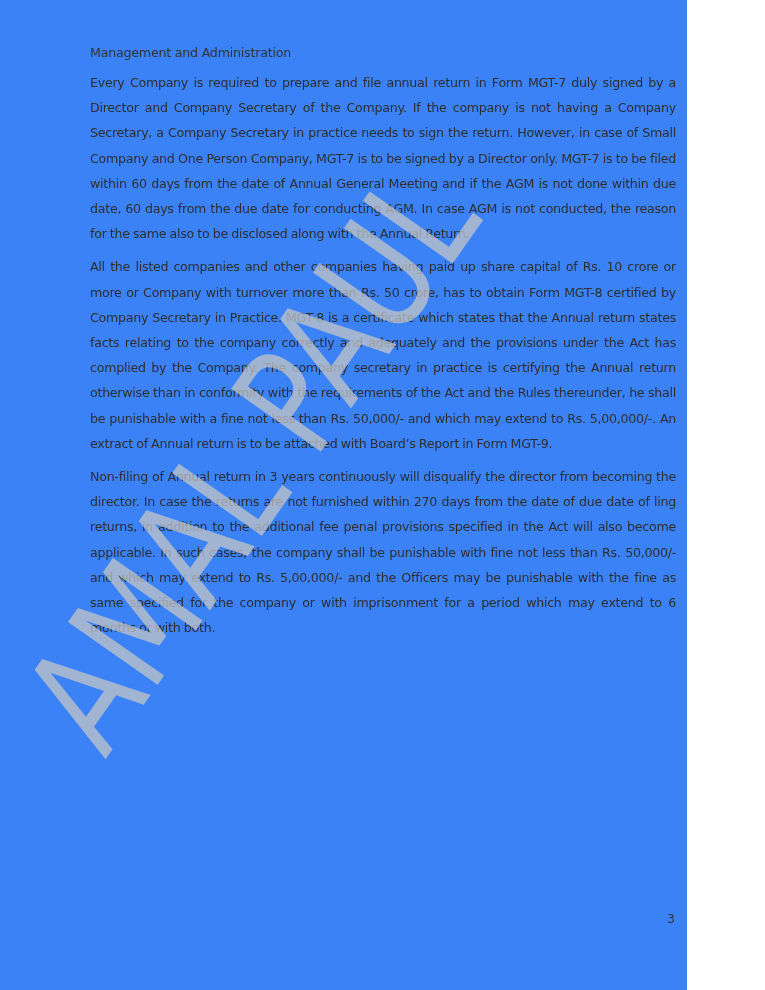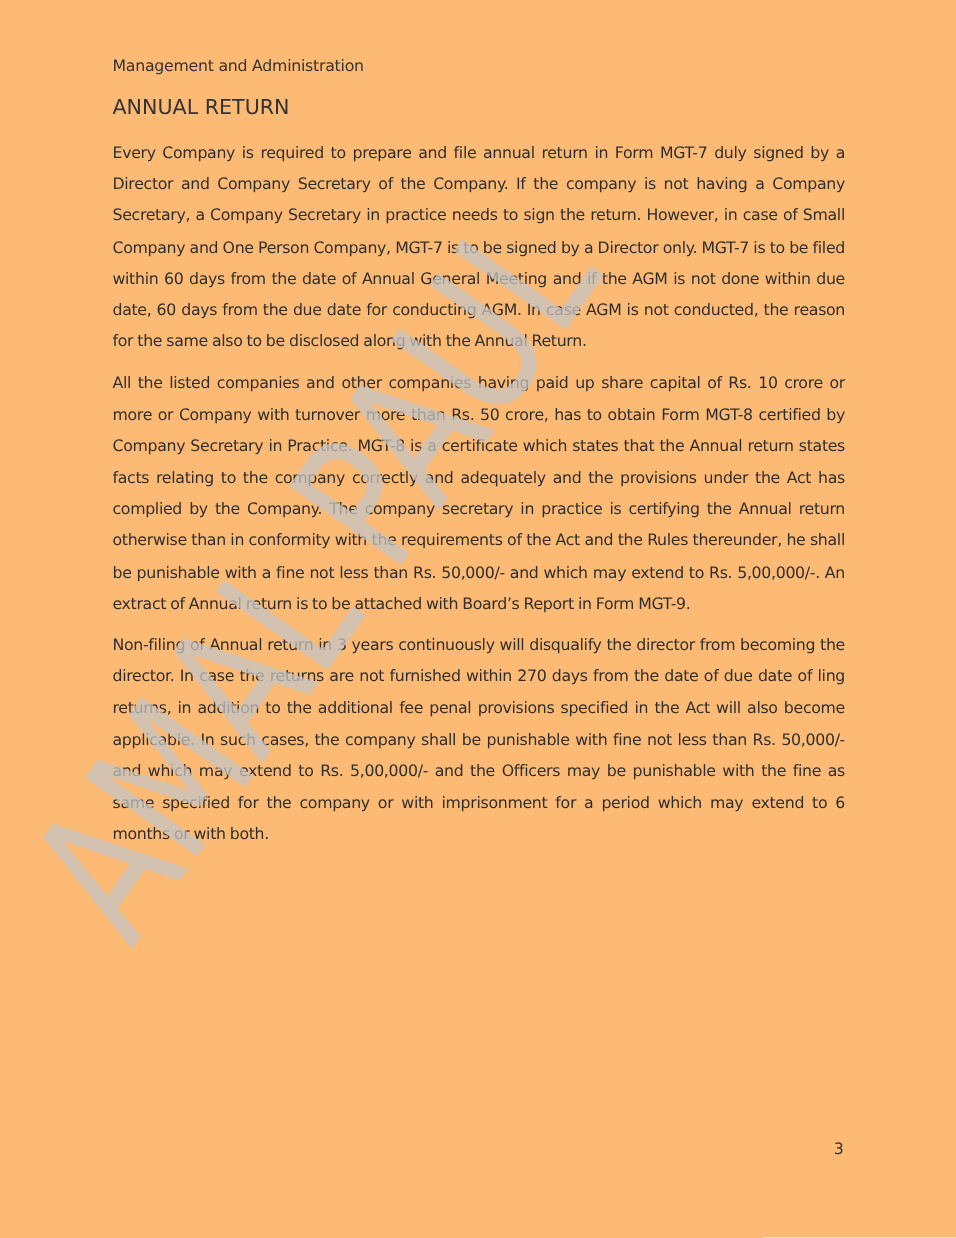--- a/index.html
+++ b/index.html
@@ -11,23 +11,24 @@
       width: 765px;
       height: 990px;
       position: relative;
       overflow: hidden;
       font-family: "DejaVu Sans", sans-serif;
       color: #2b2b2b;
     }
     .page {
       position: absolute;
       left: 0; top: 0;
-      width: 765px;
+      width: 651px;
       height: 990px;
-      background: #fdba74;
+      background: #3b82f6;
+      padding-left: 36px;
     }
     .running-header {
       position: absolute;
       left: 90px;
       top: 45px;
       font-size: 12.6px;
       color: #333;
       letter-spacing: -0.2px;
     }
     .content {
@@ -69,21 +70,20 @@
   </style>
 </head>
 <body>
 
 <div class="page">
 
   <div class="running-header">Management and Administration</div>
 
   <div class="content">
 
-    <h2 class="section-heading">ANNUAL RETURN</h2>
 
     <p class="para">Every Company is required to prepare and file annual return in Form MGT-7 duly signed by a Director and Company Secretary of the Company.  If the company is not having a Company Secretary, a Company Secretary in practice needs to sign the return. However, in case of Small Company and One Person Company, MGT-7 is to be signed by a Director only. MGT-7 is to be filed within 60 days from the date of Annual General Meeting and if the AGM is not done within due date, 60 days from the due date for conducting AGM. In case AGM is not conducted, the reason for the same also to be disclosed along with the Annual Return.</p>
     <p class="para">All the listed companies and other companies having paid up share capital of Rs. 10 crore or more or Company with turnover more than Rs. 50 crore, has to obtain Form MGT-8 certified by Company Secretary in Practice. MGT-8 is a certificate which states that the Annual return states facts relating to the company correctly and adequately and the provisions under the Act has complied by the Company. The company secretary in practice is certifying the Annual return otherwise than in conformity with the requirements of the Act and the Rules thereunder, he shall be punishable with a fine not less than Rs. 50,000/- and which may extend to Rs. 5,00,000/-. An extract of Annual return is to be attached with Board’s Report in Form MGT-9.</p>
     <p class="para">Non-filing of Annual return in 3 years continuously will disqualify the director from becoming the director. In case the returns are not furnished within 270 days from the date of due date of ling returns, in addition to the additional fee penal provisions specified in the Act will also become applicable. In such cases, the company shall be punishable with fine not less than Rs. 50,000/- and which may extend to Rs. 5,00,000/- and the Officers may be punishable with the fine as same specified for the company or with imprisonment for a period which may extend to 6 months or with both.</p>
   </div>
 
   <div class="page-number">3</div>
 
   <svg class="watermark" viewBox="0 0 765 990" xmlns="http://www.w3.org/2000/svg">
     <text x="0" y="0" transform="translate(105 760) rotate(-55)" font-family="DejaVu Sans, sans-serif" font-size="150" font-weight="normal" fill="#c4c4c4" fill-opacity="0.75" textLength="660" lengthAdjust="spacingAndGlyphs">AMAL PAUL</text>

